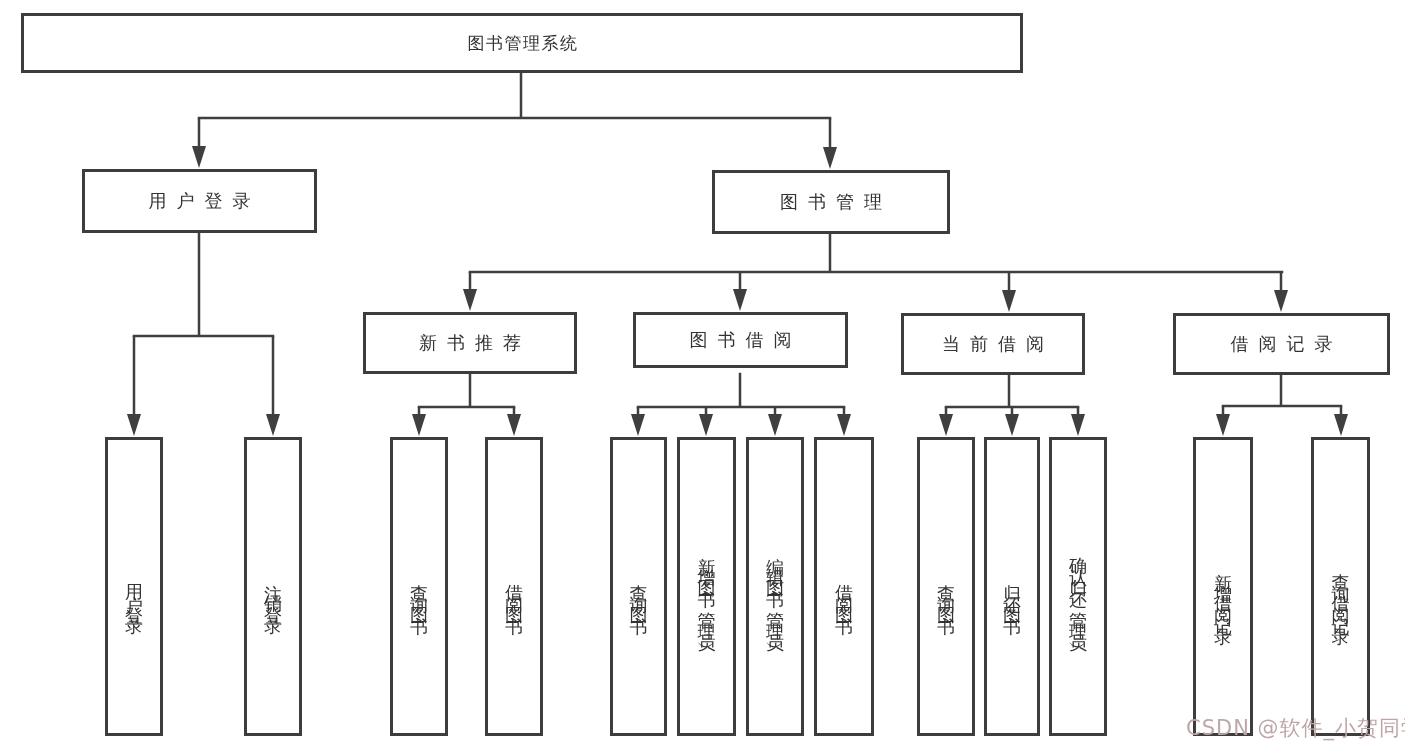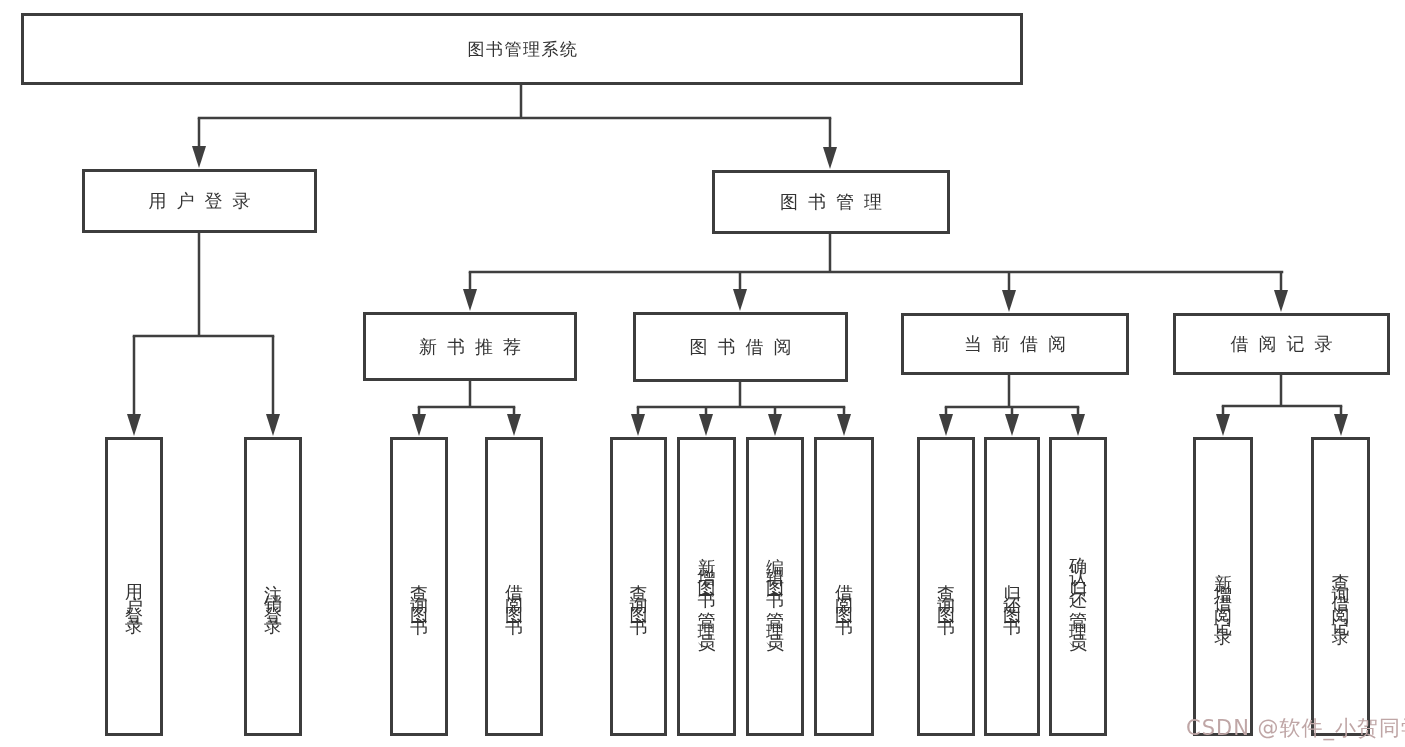--- a/index.html
+++ b/index.html
@@ -115,38 +115,38 @@
         <polygon points="1005,414 1019,414 1012,436" fill="#3f3f3f"></polygon>
         <line x1="1078" y1="407" x2="1078" y2="420" stroke="#3f3f3f" stroke-width="2.5"></line>
         <polygon points="1071,414 1085,414 1078,436" fill="#3f3f3f"></polygon>
         <line x1="1223" y1="406" x2="1223" y2="420" stroke="#3f3f3f" stroke-width="2.5"></line>
         <polygon points="1216,414 1230,414 1223,436" fill="#3f3f3f"></polygon>
         <line x1="1341" y1="406" x2="1341" y2="420" stroke="#3f3f3f" stroke-width="2.5"></line>
         <polygon points="1334,414 1348,414 1341,436" fill="#3f3f3f"></polygon>
       </g>
   </svg>
 
-  <div class="hbox root" style="left:21px; top:13px; width:1002px; height:72px;">
+  <div class="hbox root" style="left:21px; top:13px; width:1002px; height:60px;">
     <span class="lbl">图书管理系统</span>
   </div>
 
   <div class="hbox" style="left:82px; top:169px; width:235px; height:64px;">
     <span class="lbl">用户登录</span>
   </div>
   <div class="hbox" style="left:712px; top:170px; width:238px; height:64px;">
     <span class="lbl">图书管理</span>
   </div>
 
-  <div class="hbox" style="left:363px; top:312px; width:214px; height:69px;">
+  <div class="hbox" style="left:363px; top:312px; width:214px; height:62px;">
     <span class="lbl">新书推荐</span>
   </div>
-  <div class="hbox" style="left:633px; top:312px; width:215px; height:70px;">
+  <div class="hbox" style="left:633px; top:312px; width:215px; height:56px;">
     <span class="lbl">图书借阅</span>
   </div>
-  <div class="hbox" style="left:901px; top:313px; width:228px; height:62px;">
+  <div class="hbox" style="left:901px; top:313px; width:184px; height:62px;">
     <span class="lbl">当前借阅</span>
   </div>
   <div class="hbox" style="left:1173px; top:313px; width:217px; height:62px;text-align:center;">
     <span class="lbl">借阅记录</span>
   </div>
 
   <div class="vbox" style="left:105px; width:58px;">
     <span class="vtext">用户登录</span>
   </div>
   <div class="vbox" style="left:244px; width:58px;">

